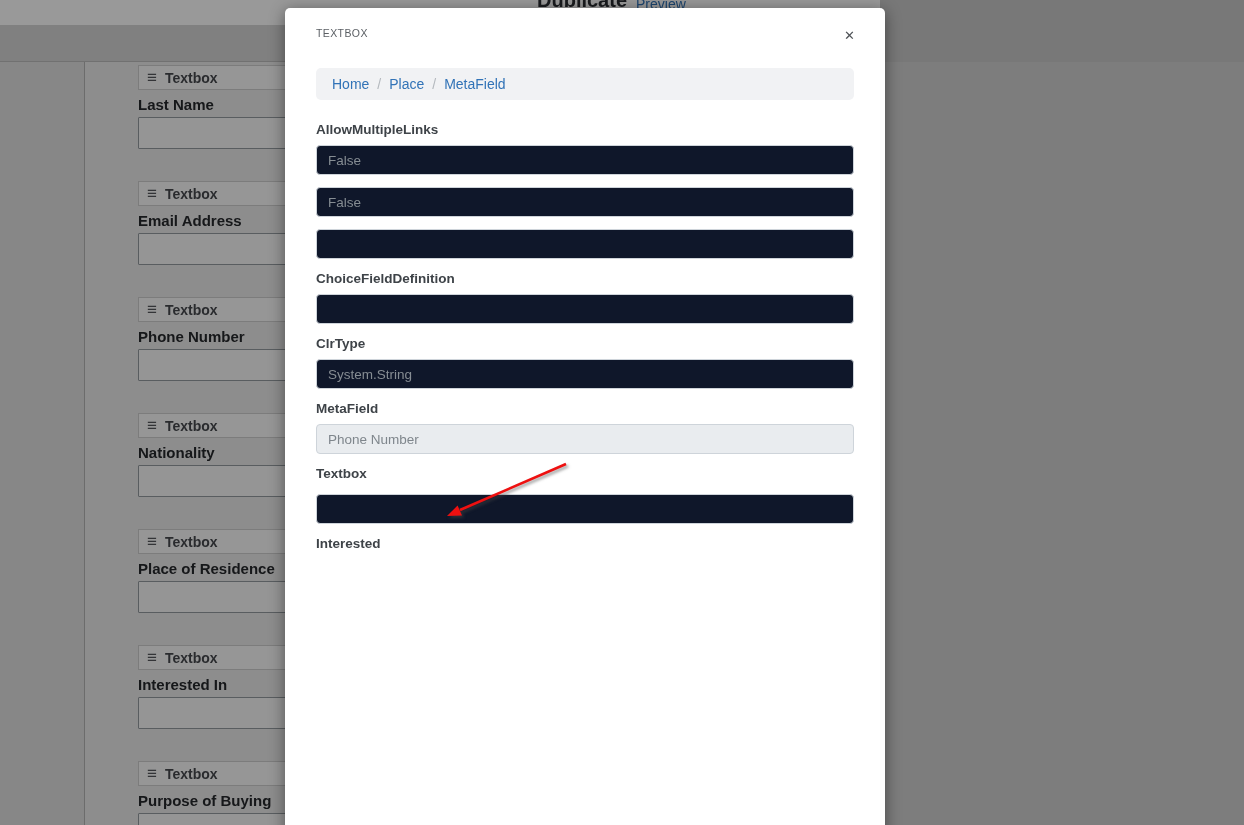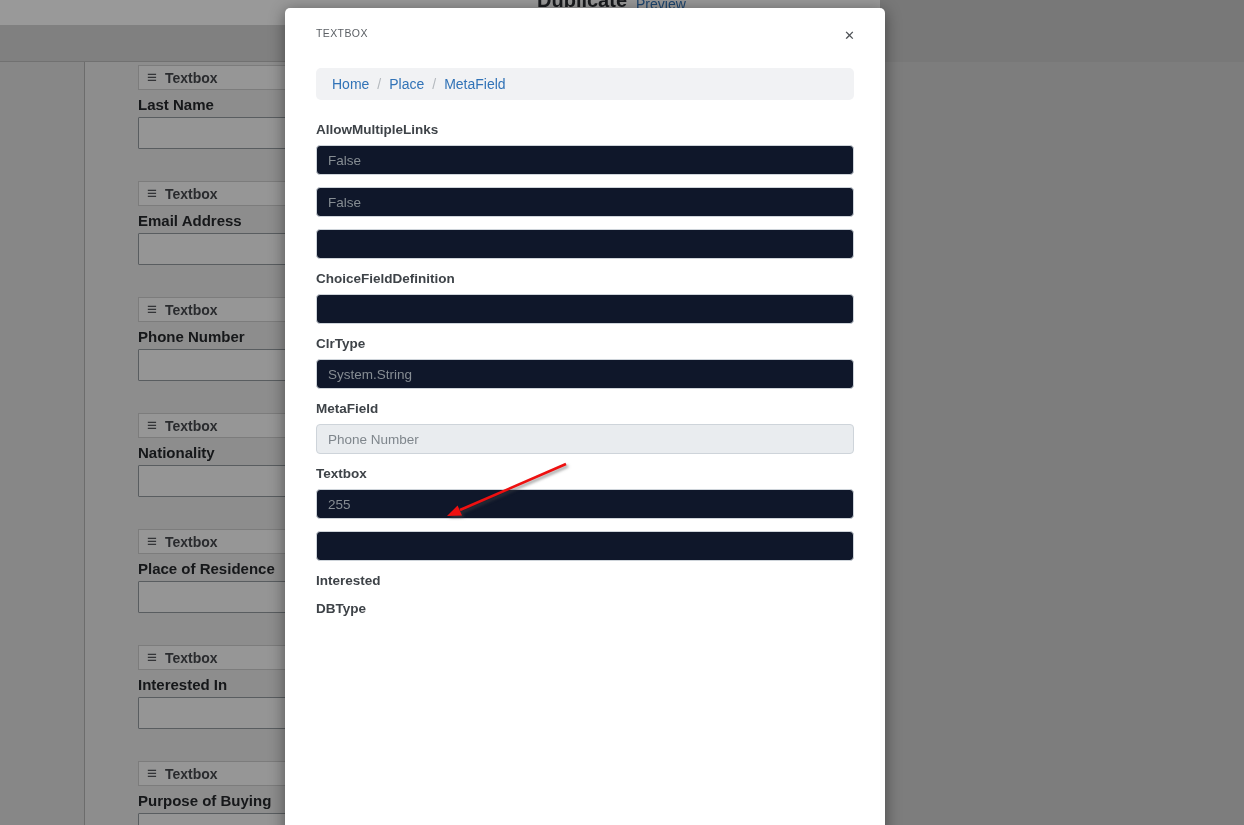--- a/index.html
+++ b/index.html
@@ -197,35 +197,30 @@
           <input class="field-input" value="System.String" style="">
         </div>
 
         <div class="field">
           <label class="field-label">MetaField</label>
           <input class="field-input is-disabled" disabled="" value="Phone Number" style="">
         </div>
 
         <div class="field">
           <label class="field-label">Textbox</label>
-          <input class="field-input" value="255" style="">
         </div>
 
         <div class="field">
           <input class="field-input" value="" style="">
         </div>
 
         <div class="field">
           <label class="field-label">Interested</label>
         </div>
 
-        <div class="field">
-          <label class="field-label">DBType</label>
-
-        </div>
       </div>
   </div>
 
   <svg class="arrow-layer" width="1244" height="825" viewBox="0 0 1244 825">
     <g class="arrow-shape">
       <line x1="566" y1="464" x2="460" y2="510" stroke="#ee1010" stroke-width="2.6"></line>
       <polygon points="447,516 457.6,505.4 462,515.4" fill="#ee1010"></polygon>
     </g>
   </svg>
 

